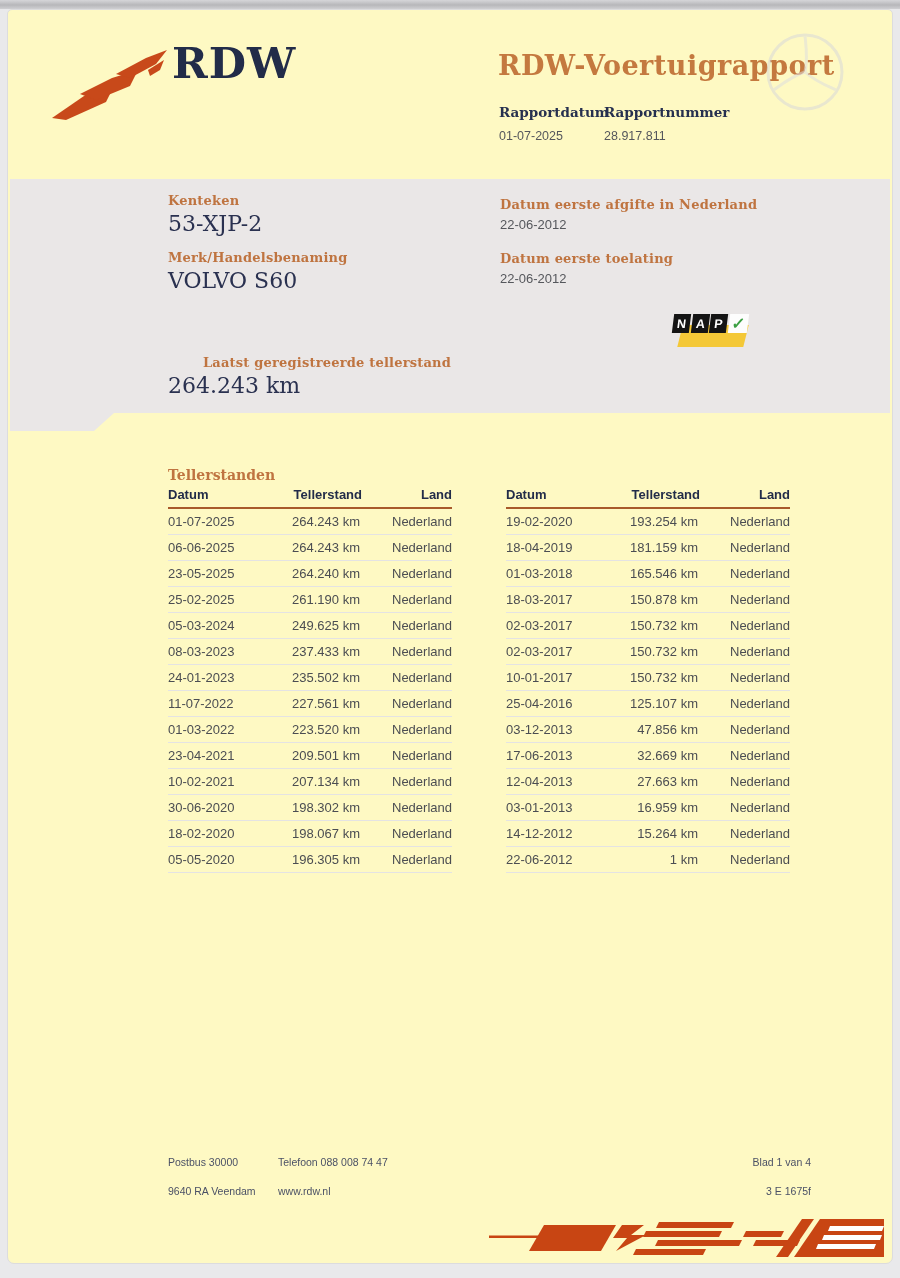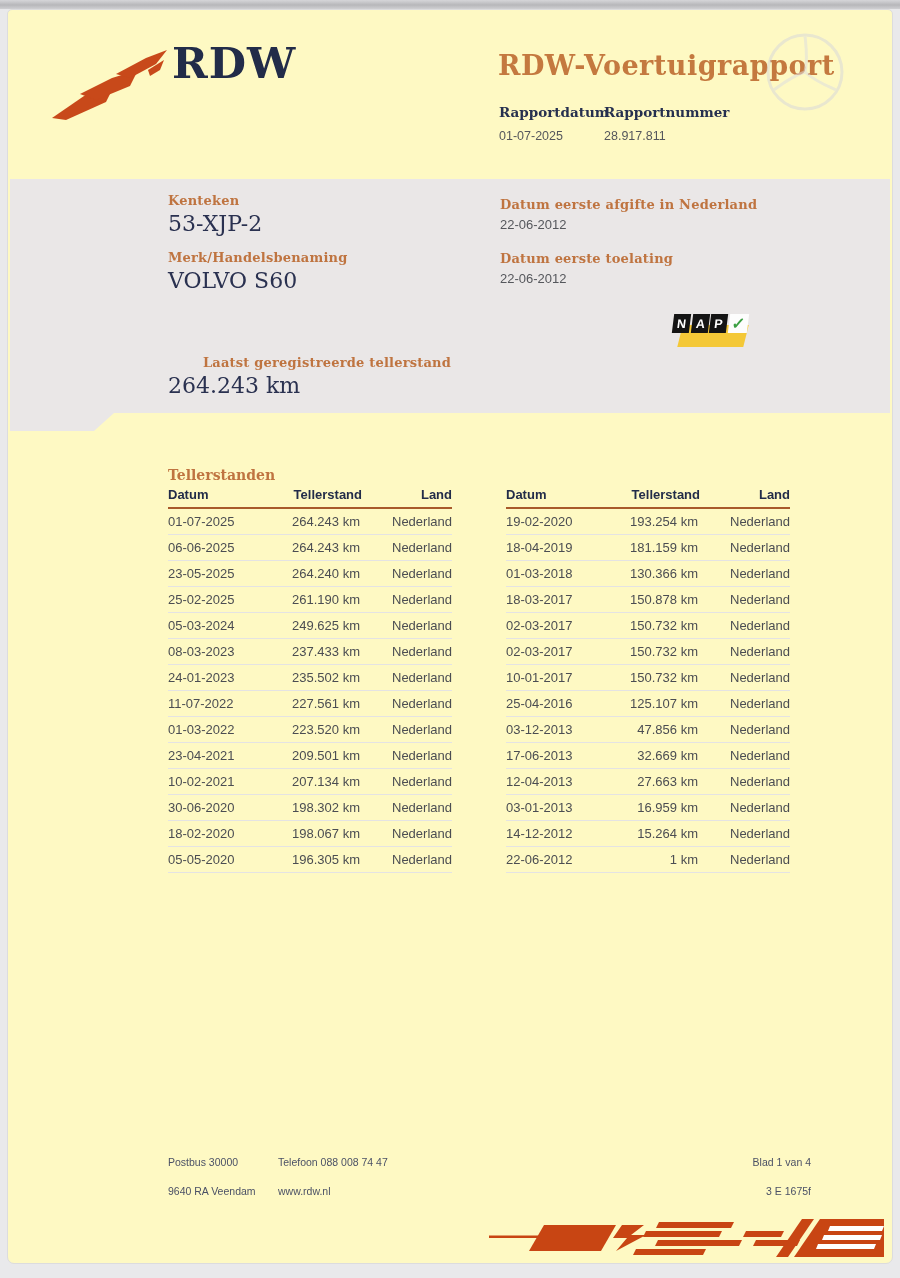--- a/index.html
+++ b/index.html
@@ -270,21 +270,21 @@
         <div class="c-teller">193.254 km</div>
         <div class="c-land">Nederland</div>
       </div>
         <div class="tbl-row">
         <div class="c-datum">18-04-2019</div>
         <div class="c-teller">181.159 km</div>
         <div class="c-land">Nederland</div>
       </div>
         <div class="tbl-row">
         <div class="c-datum">01-03-2018</div>
-        <div class="c-teller">130.366 km</div>
+        <div class="c-teller">165.546 km</div>
         <div class="c-land">Nederland</div>
       </div>
         <div class="tbl-row">
         <div class="c-datum">18-03-2017</div>
         <div class="c-teller">150.878 km</div>
         <div class="c-land">Nederland</div>
       </div>
         <div class="tbl-row">
         <div class="c-datum">02-03-2017</div>
         <div class="c-teller">150.732 km</div>

